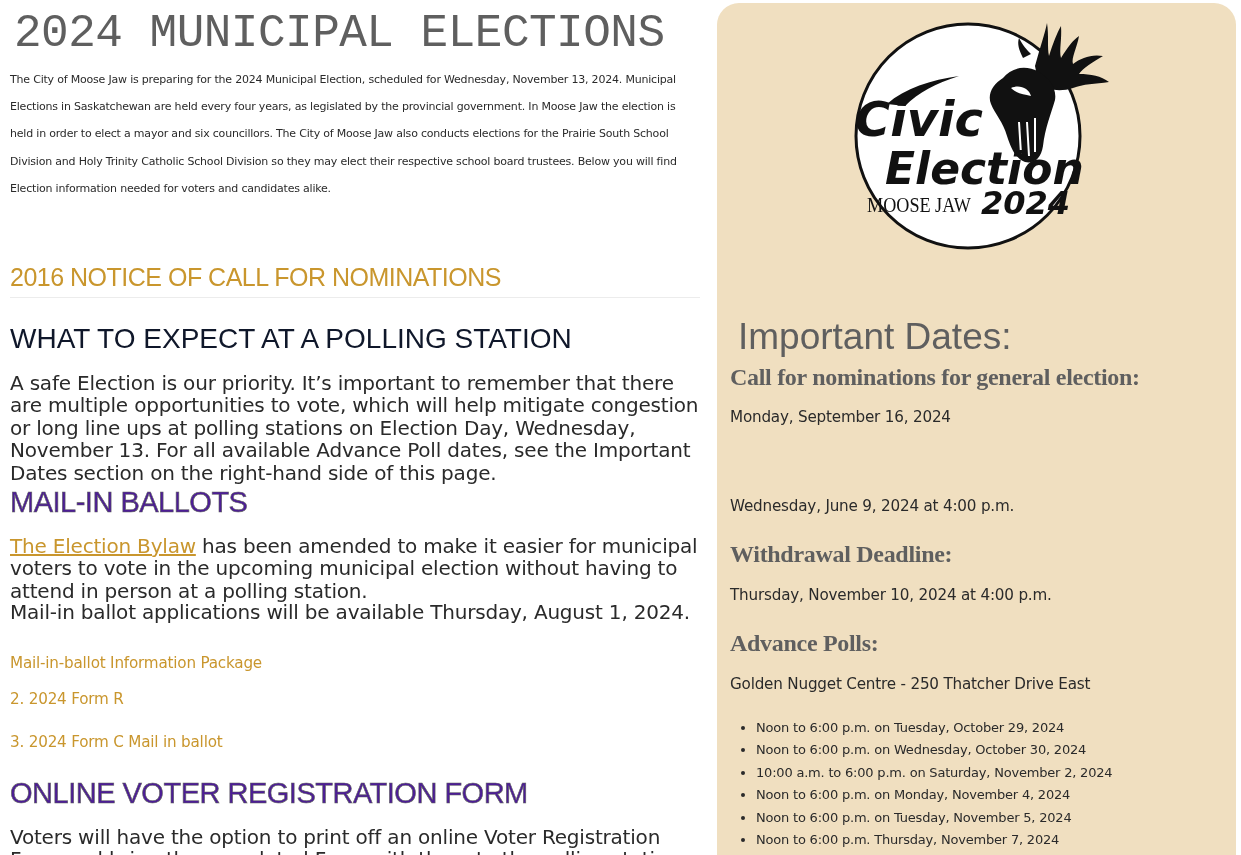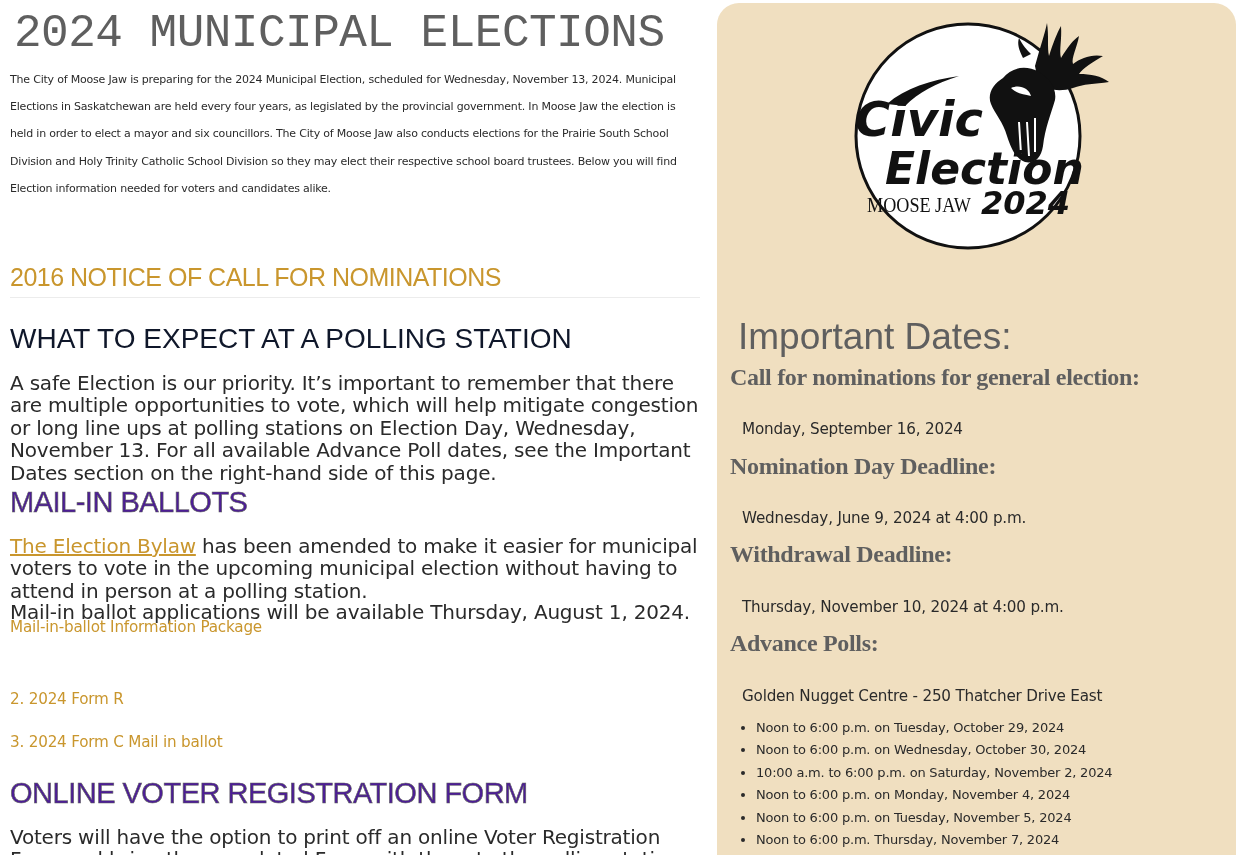--- a/index.html
+++ b/index.html
@@ -152,21 +152,21 @@
     font-weight: bold;
     font-size: 24px;
     line-height: 30px;
     color: #5f5f5f;
     white-space: nowrap;
     letter-spacing: -0.3px;
   }
   .side-text {
     position: absolute;
     left: 13px;
-    margin: 12px;
+    margin: 0;
     font-size: 15.2px;
     line-height: 20px;
     color: #2a2a2a;
     white-space: nowrap;
     letter-spacing: -0.2px;
   }
   .polls-list {
     position: absolute;
     left: 13px;
     top: 714px;
@@ -194,21 +194,21 @@
 
   <h2 class="h2-light">WHAT TO EXPECT AT A POLLING STATION</h2>
   <p class="para" style="top:372px;">A safe Election is our priority. It’s important to remember that there are multiple opportunities to vote, which will help mitigate congestion or long line ups at polling stations on Election Day, Wednesday, November 13. For all available Advance Poll dates, see the Important Dates section on the right-hand side of this page.</p>
 
   <h2 class="h2-bold" style="top:485px;">MAIL-IN BALLOTS</h2>
   <p class="para" style="top:535px;">
     <a class="inline-link">The Election Bylaw</a><span> has been amended to make it easier for municipal voters to vote in the upcoming municipal election without having to attend in person at a polling station.</span>
   </p>
   <p class="para" style="top:601px;">Mail-in ballot applications will be available Thursday, August 1, 2024.</p>
 
-  <a class="gold-link" style="top:616px;">Mail-in-ballot Information Package</a>
+  <a class="gold-link" style="top:652px;">Mail-in-ballot Information Package</a>
   <a class="gold-link" style="top:688px;">2. 2024 Form R</a>
   <a class="gold-link" style="top:731px;">3. 2024 Form C Mail in ballot</a>
 
   <h2 class="h2-bold" style="top:776px;">ONLINE VOTER REGISTRATION FORM</h2>
   <p class="para" style="top:826px;">Voters will have the option to print off an online Voter Registration Form and bring the completed Form with them to the polling station to save time.</p>
 </div>
 
 <aside class="sidebar">
   <svg class="logo" viewBox="0 0 290 235" xmlns="http://www.w3.org/2000/svg">
 
@@ -229,21 +229,20 @@
     <text x="50" y="166" font-family="DejaVu Sans, sans-serif" font-weight="bold" font-style="italic" font-size="44" fill="#111111">Election</text>
     <text x="32" y="194" font-family="Liberation Serif, serif" font-size="21" fill="#111111" textLength="104" lengthAdjust="spacingAndGlyphs">MOOSE JAW</text>
     <text x="146" y="196" font-family="DejaVu Sans, sans-serif" font-weight="bold" font-style="italic" font-size="32" fill="#111111">2024</text>
   </svg>
 
   <h2 class="side-h2">Important Dates:</h2>
 
   <h3 class="side-h3" style="top:359px;">Call for nominations for general election:</h3>
   <p class="side-text" style="top:404px;">Monday, September 16, 2024</p>
 
-  <h3 class="side-h3" style="top:448px;">Nomination Day Deadline:</h3>
   <p class="side-text" style="top:493px;">Wednesday, June 9, 2024 at 4:00 p.m.</p>
 
   <h3 class="side-h3" style="top:536px;">Withdrawal Deadline:</h3>
   <p class="side-text" style="top:582px;">Thursday, November 10, 2024 at 4:00 p.m.</p>
 
   <h3 class="side-h3" style="top:625px;">Advance Polls:</h3>
   <p class="side-text" style="top:671px;">Golden Nugget Centre - 250 Thatcher Drive East</p>
 
   <ul class="polls-list">
     <li>Noon to 6:00 p.m. on Tuesday, October 29, 2024</li>

